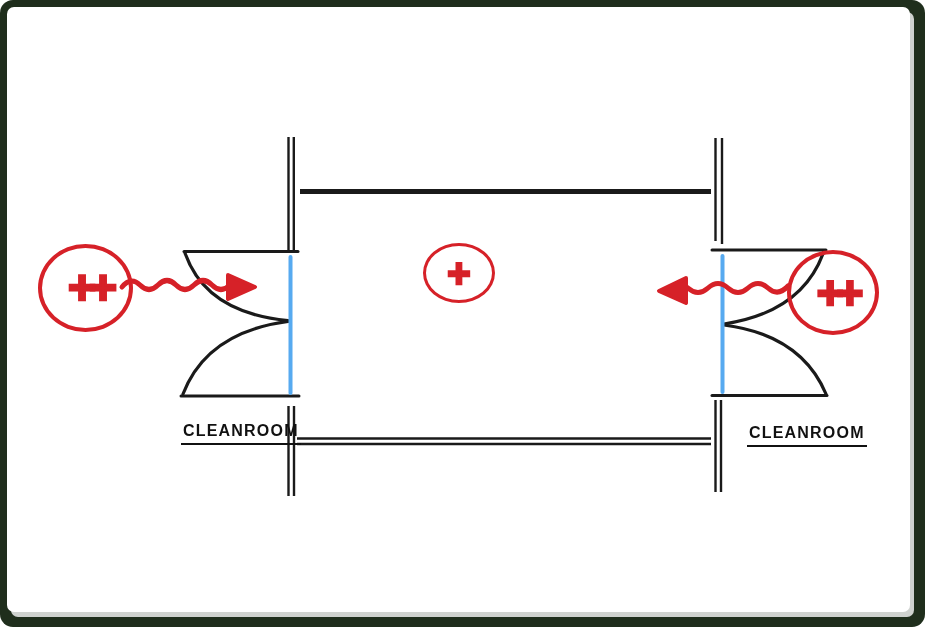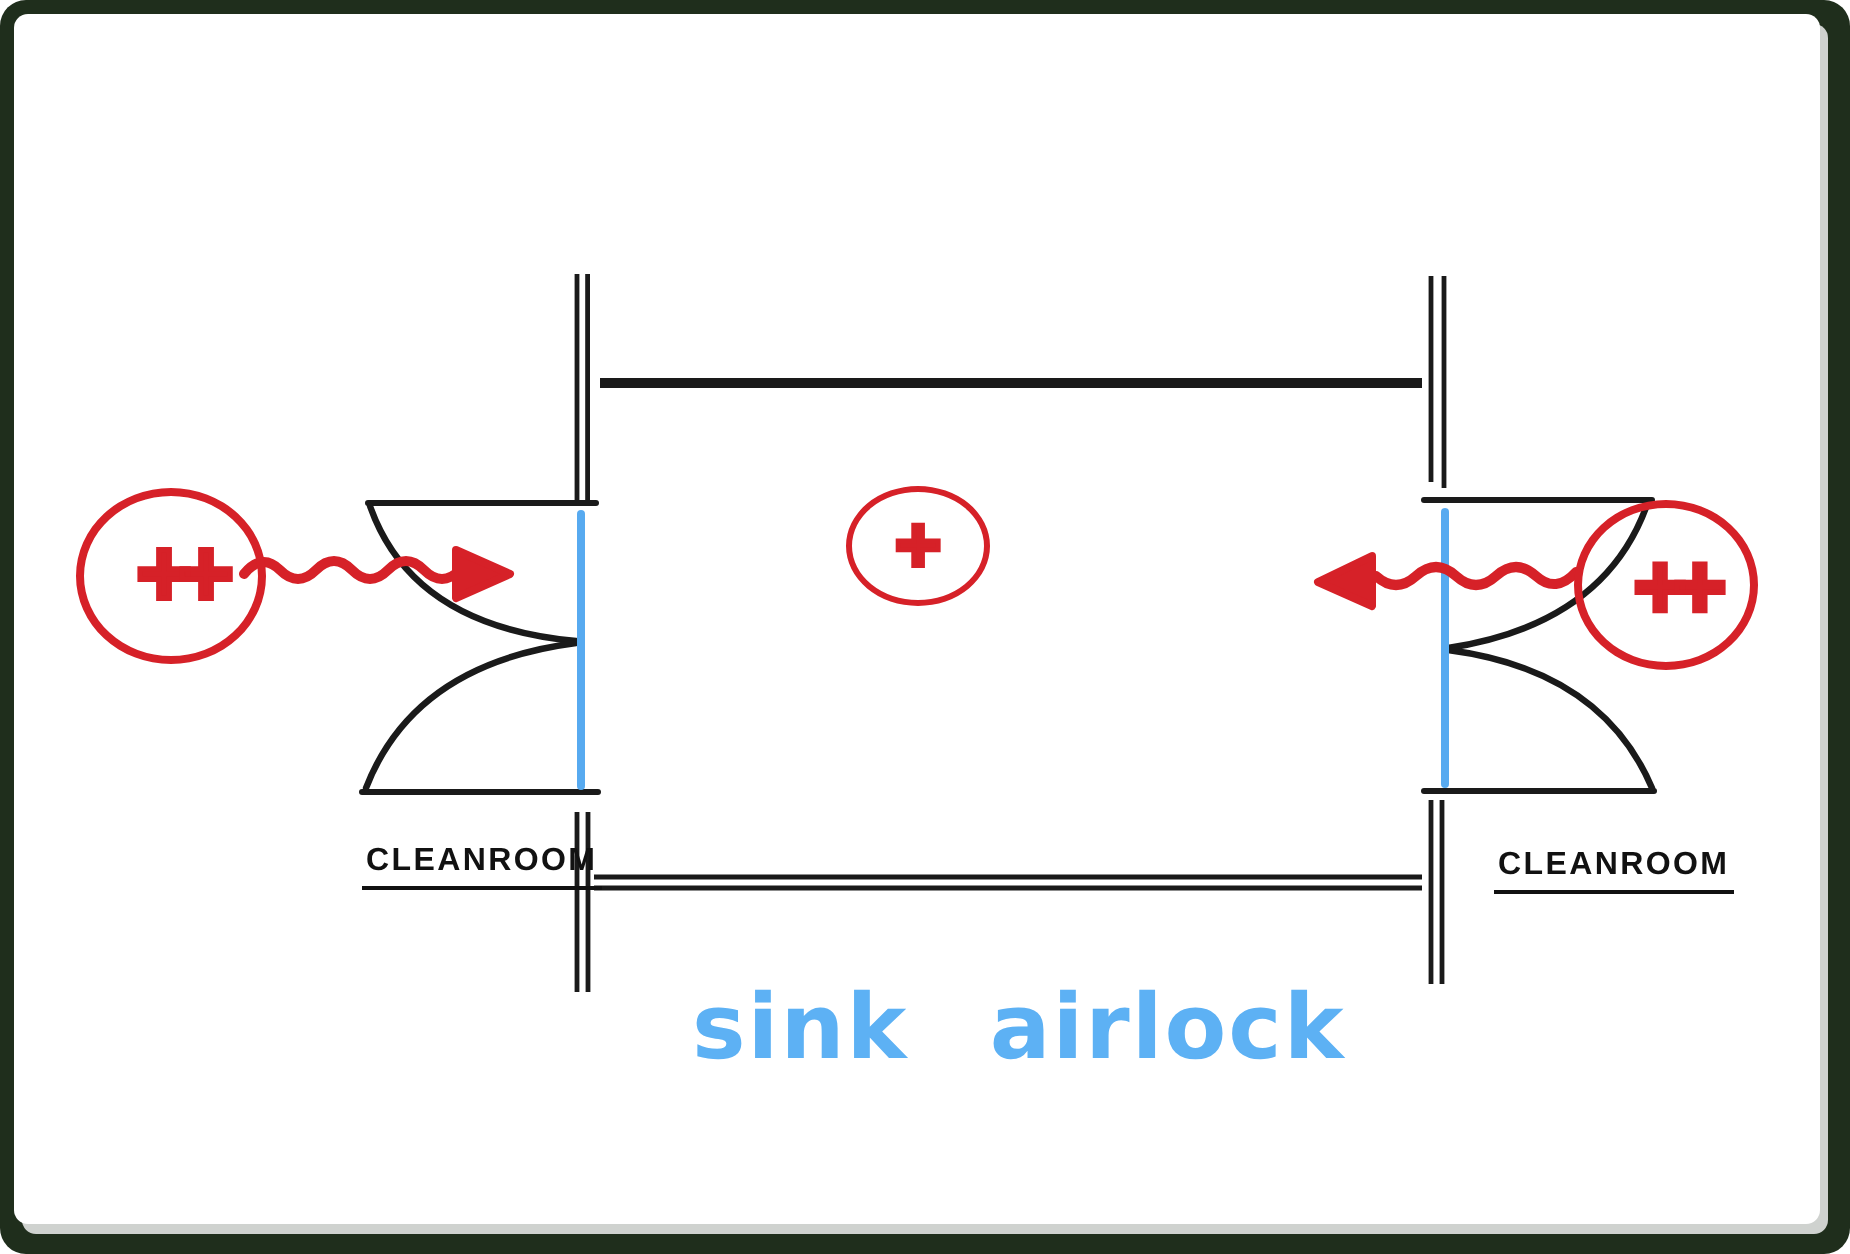--- a/index.html
+++ b/index.html
@@ -118,14 +118,13 @@
   <div class="badge badge-airlock">
     <span>+</span>
   </div>
   <div class="badge badge-cleanroom">
     <span>++</span>
   </div>
 
   <div class="room-label label-corridor">CLEANROOM</div>
   <div class="room-label label-cleanroom">CLEANROOM</div>
 
-  <div class="diagram-title">sink airlock</div>
 </div>
 
 </body></html>

